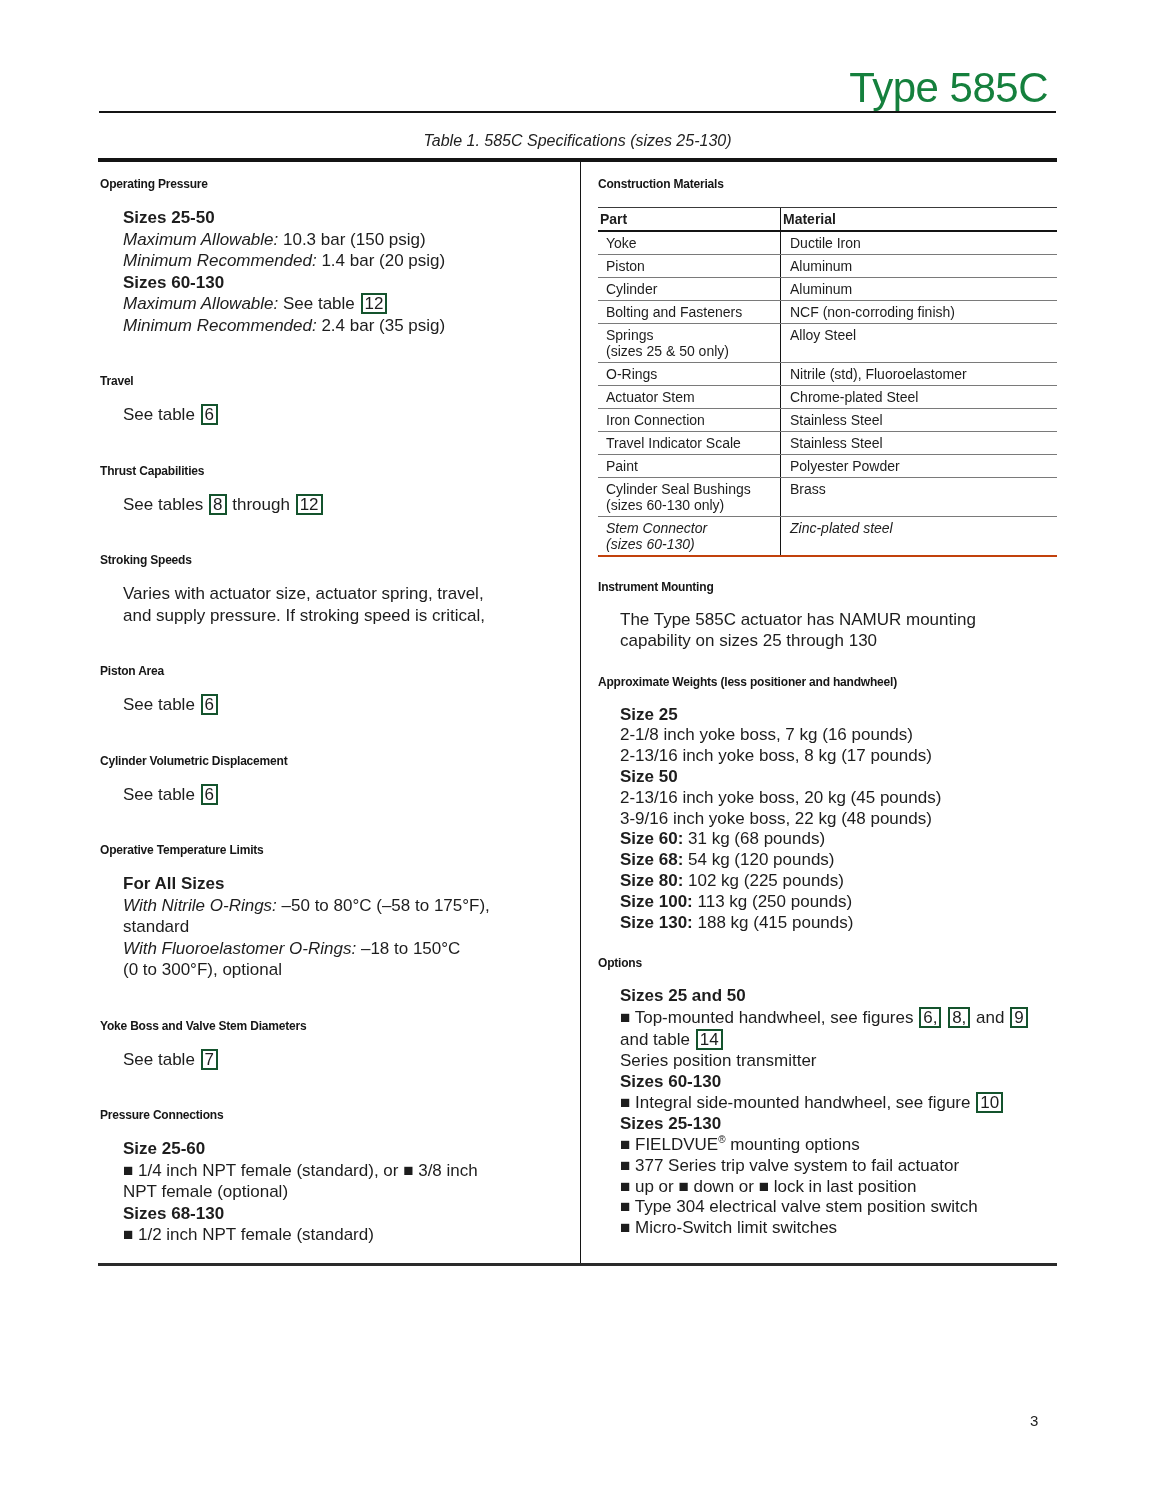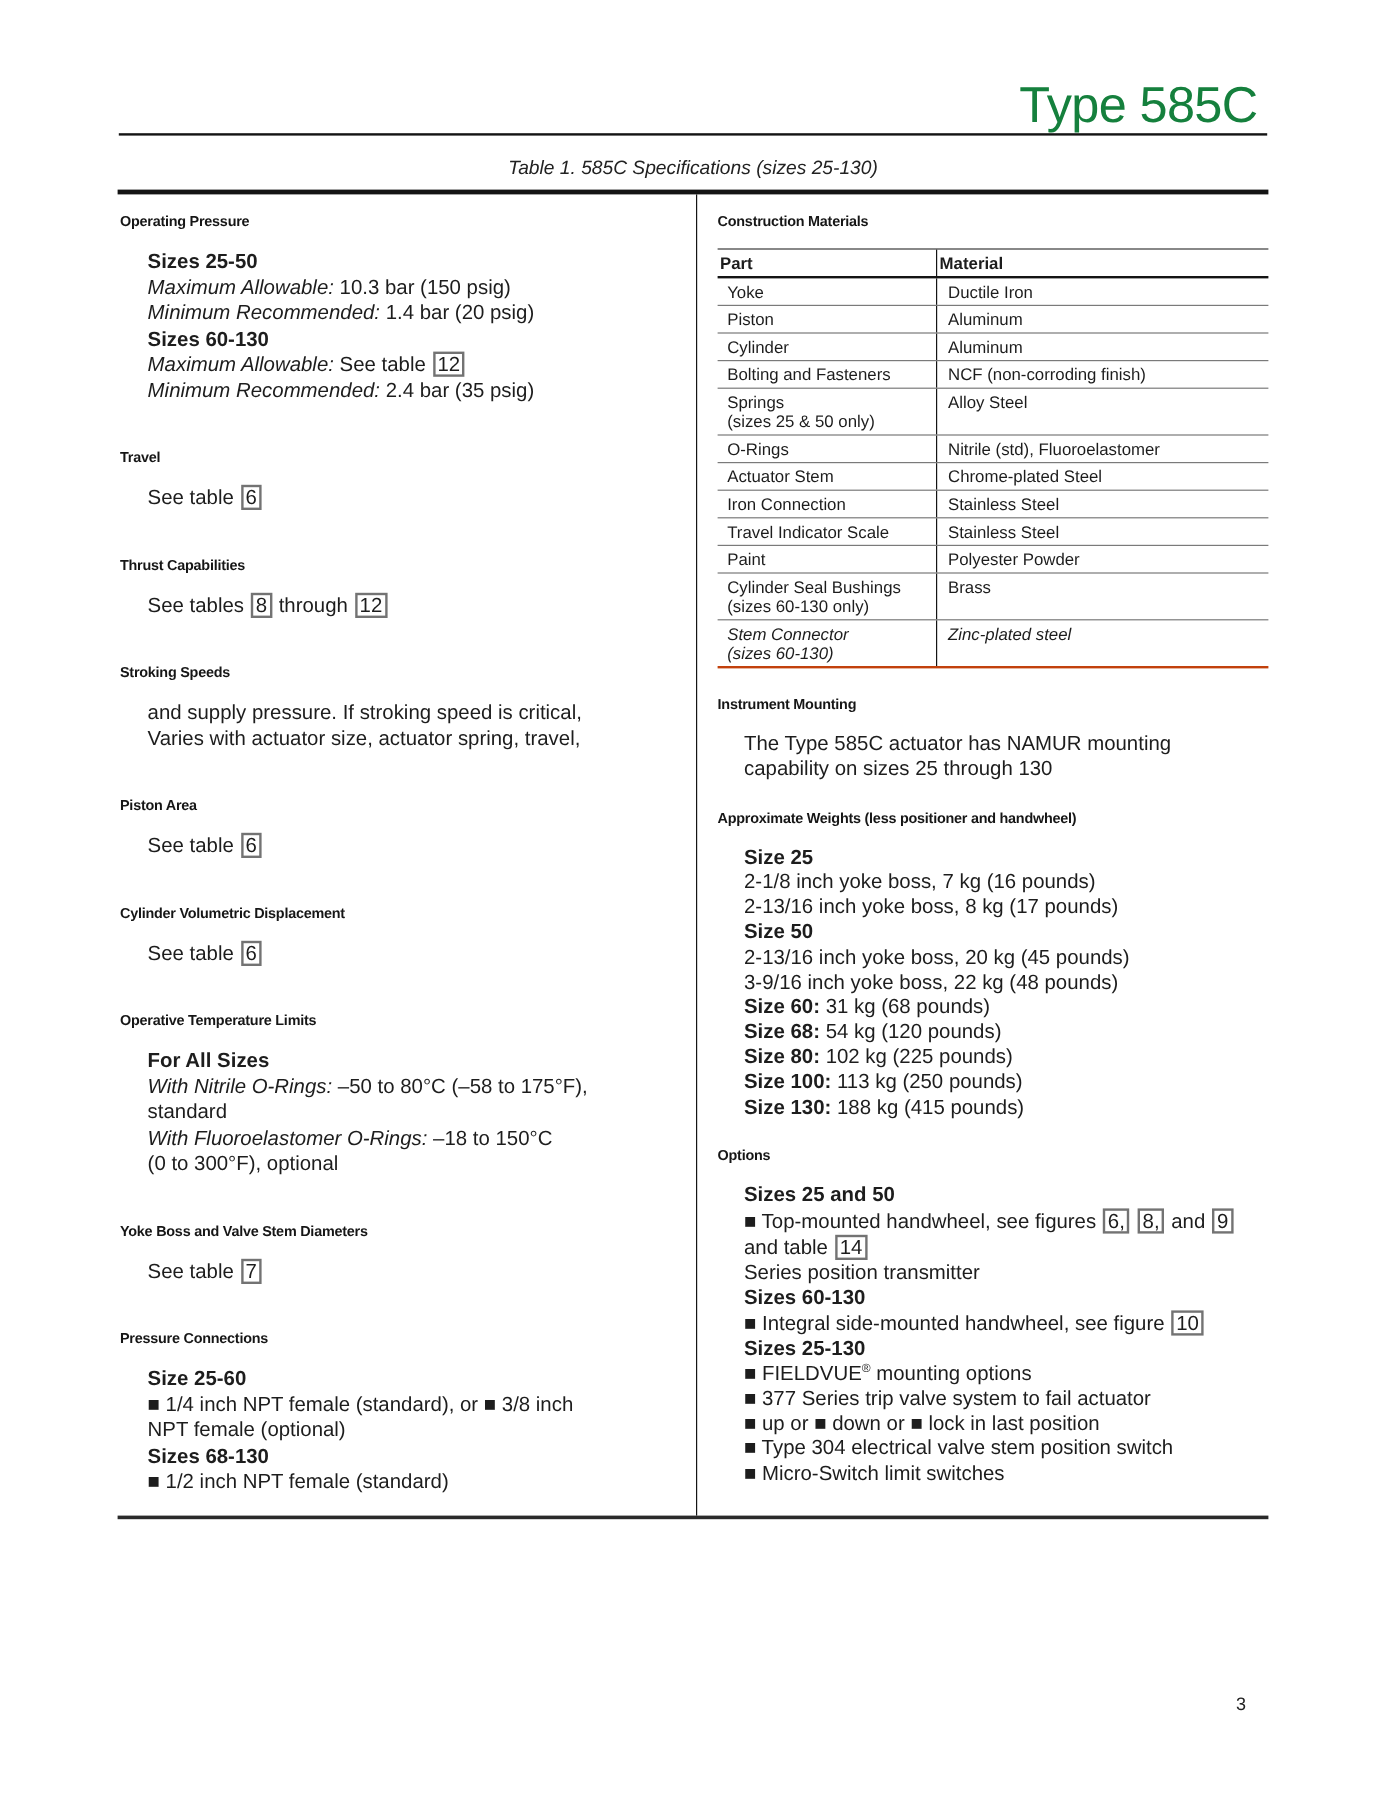--- a/index.html
+++ b/index.html
@@ -19,21 +19,21 @@
   .section{margin-bottom:35px;}
   .col-right .section{margin-bottom:20px;}
   .sec-heading{font-size:12px;font-weight:700;line-height:21px;margin-bottom:12px;
                letter-spacing:-0.2px;color:#161616;}
   .sec-body{padding-left:23px;font-size:17px;line-height:21.5px;color:#1d1d1d;}
   .col-right .sec-body{padding-left:22px;line-height:20.8px;}
   .line{min-height:10px;}
   .bold{font-weight:700;}
   .ital{font-style:italic;}
   .sup{font-size:10px;line-height:0;vertical-align:super;}
-  .ref{display:inline-block;border:2px solid #737373;padding:0 2px;margin:0 1px;
+  .ref{display:inline-block;border:2px solid #14532d;padding:0 2px;margin:0 1px;
        line-height:17px;color:#1d1d1d;}
   
   .mat-table{width:459px;border-top:1px solid #3a3a3a;font-size:14px;line-height:16px;
              margin-top:1px;}
   .mat-row{display:grid;grid-template-columns:182px 1fr;border-bottom:1px solid #7a7a7a;}
   .mat-row.hdr{border-bottom:2px solid #141414;font-weight:700;}
   .mat-row.last{border-bottom:2px solid #c2410c;font-style:italic;}
   .mat-cell{padding:3px 4px 3px 8px;}
   .mat-cell.m{border-left:1px solid #141414;padding-left:9px;}
   .mat-row.hdr .mat-cell{padding:3px 2px;}
@@ -67,22 +67,22 @@
         </div>
         <div class="section">
           <div class="sec-heading">Thrust Capabilities</div>
           <div class="sec-body">
             <div class="line"><span>See tables </span><span class="ref">8</span><span> through </span><span class="ref">12</span></div>
           </div>
         </div>
         <div class="section">
           <div class="sec-heading">Stroking Speeds</div>
           <div class="sec-body">
+            <div class="line"><span>Varies with actuator size, actuator spring, travel,</span></div>
             <div class="line"><span>and supply pressure. If stroking speed is critical,</span></div>
-            <div class="line"><span>Varies with actuator size, actuator spring, travel,</span></div>
           </div>
         </div>
         <div class="section">
           <div class="sec-heading">Piston Area</div>
           <div class="sec-body">
             <div class="line"><span>See table </span><span class="ref">6</span></div>
           </div>
         </div>
         <div class="section">
           <div class="sec-heading">Cylinder Volumetric Displacement</div>

